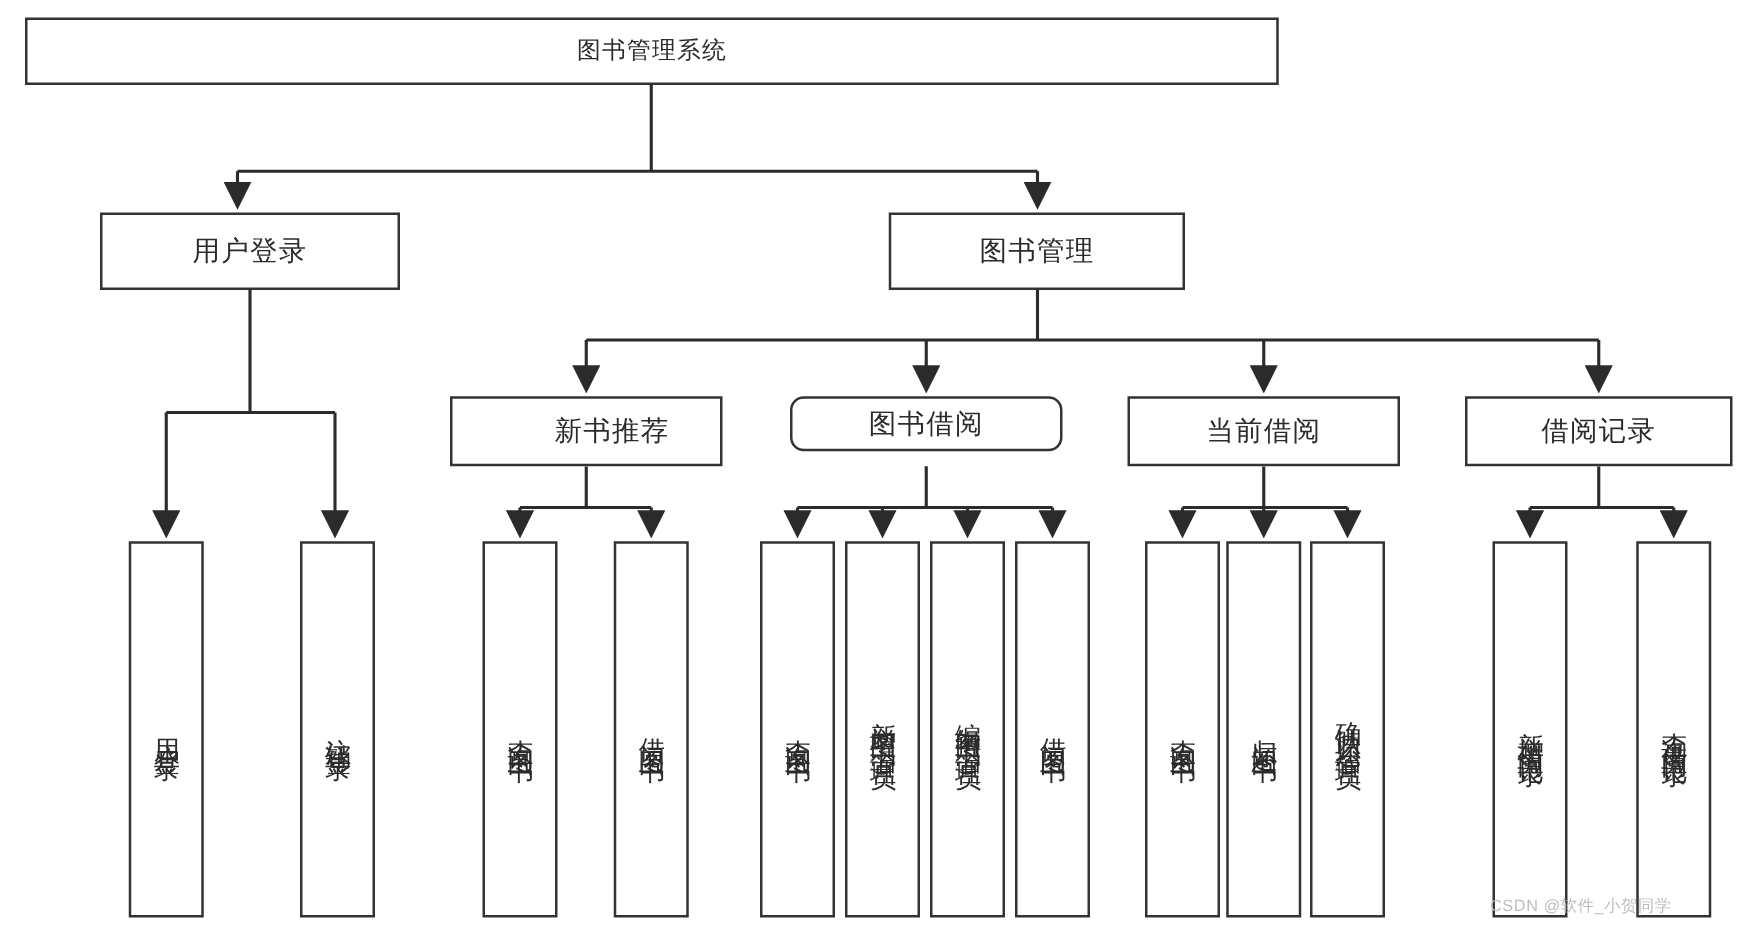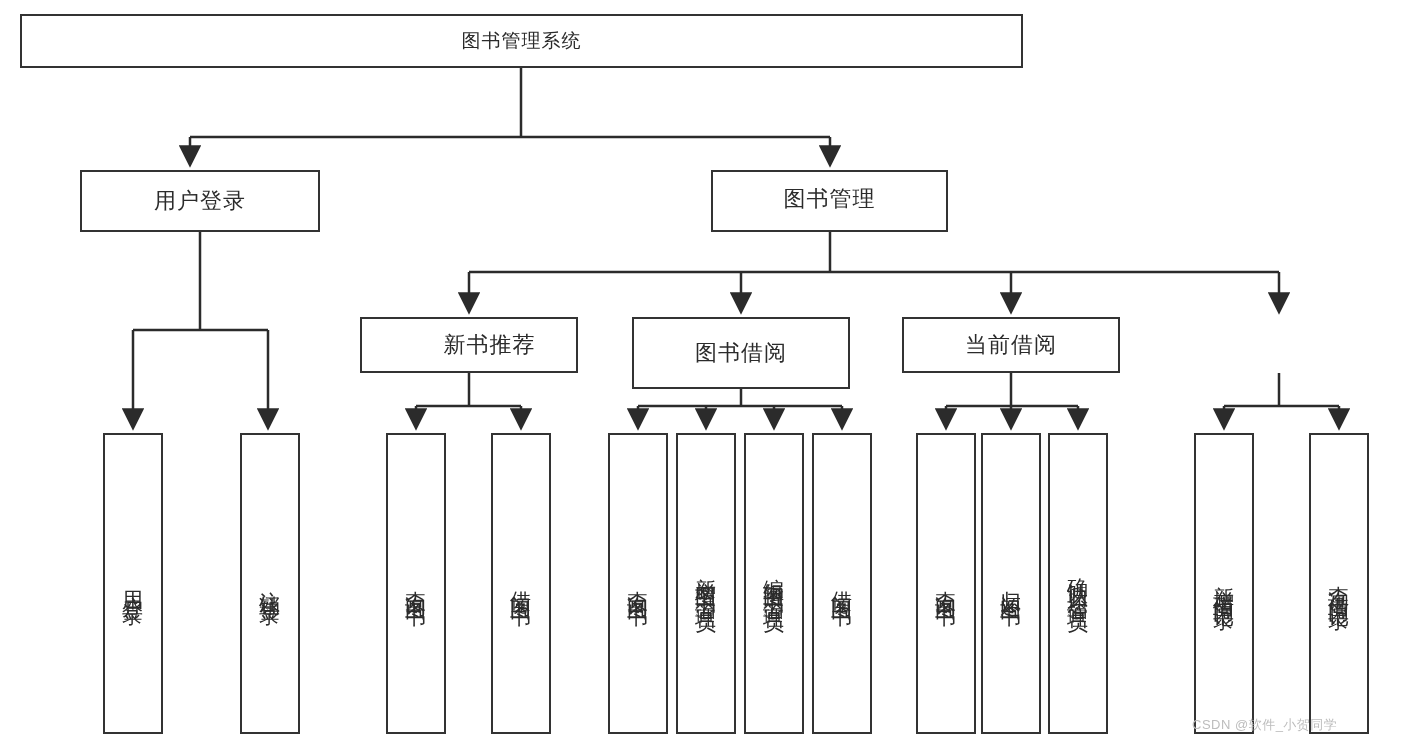--- a/index.html
+++ b/index.html
@@ -113,32 +113,35 @@
     </g>
   </svg>
 
   <div class="node h root" style="left:20px; top:14px; width:1003px; height:54px;">
     <span>图书管理系统</span>
   </div>
 
   <div class="node h" style="left:80px; top:170px; width:240px; height:62px;">
     <span>用户登录</span>
   </div>
-  <div class="node h" style="left:711px; top:170px; width:237px; height:62px;font-family:Liberation Mono, monospace;">
+  <div class="node h" style="left:711px; top:170px; width:237px; height:62px;">
     <span>图书管理</span>
   </div>
 
   <div class="node h" style="left:360px; top:317px; width:218px; height:56px;padding-left:41px;">
     <span>新书推荐</span>
   </div>
-  <div class="node h" style="left:632px; top:317px; width:218px; height:72px;">
+  <div class="node h" style="left:632px; top:317px; width:218px; height:44px;border-radius:11px;">
     <span>图书借阅</span>
   </div>
   <div class="node h" style="left:902px; top:317px; width:218px; height:56px;">
     <span>当前借阅</span>
+  </div>
+  <div class="node h" style="left:1172px; top:317px; width:214px; height:56px;">
+    <span>借阅记录</span>
   </div>
 
   <div class="node v" style="left:103px; top:433px; width:60px; height:301px;">
     <span class="vtext">用户登录</span>
   </div>
   <div class="node v" style="left:240px; top:433px; width:60px; height:301px;">
     <span class="vtext">注销登录</span>
   </div>
 
   <div class="node v" style="left:386px; top:433px; width:60px; height:301px;">

